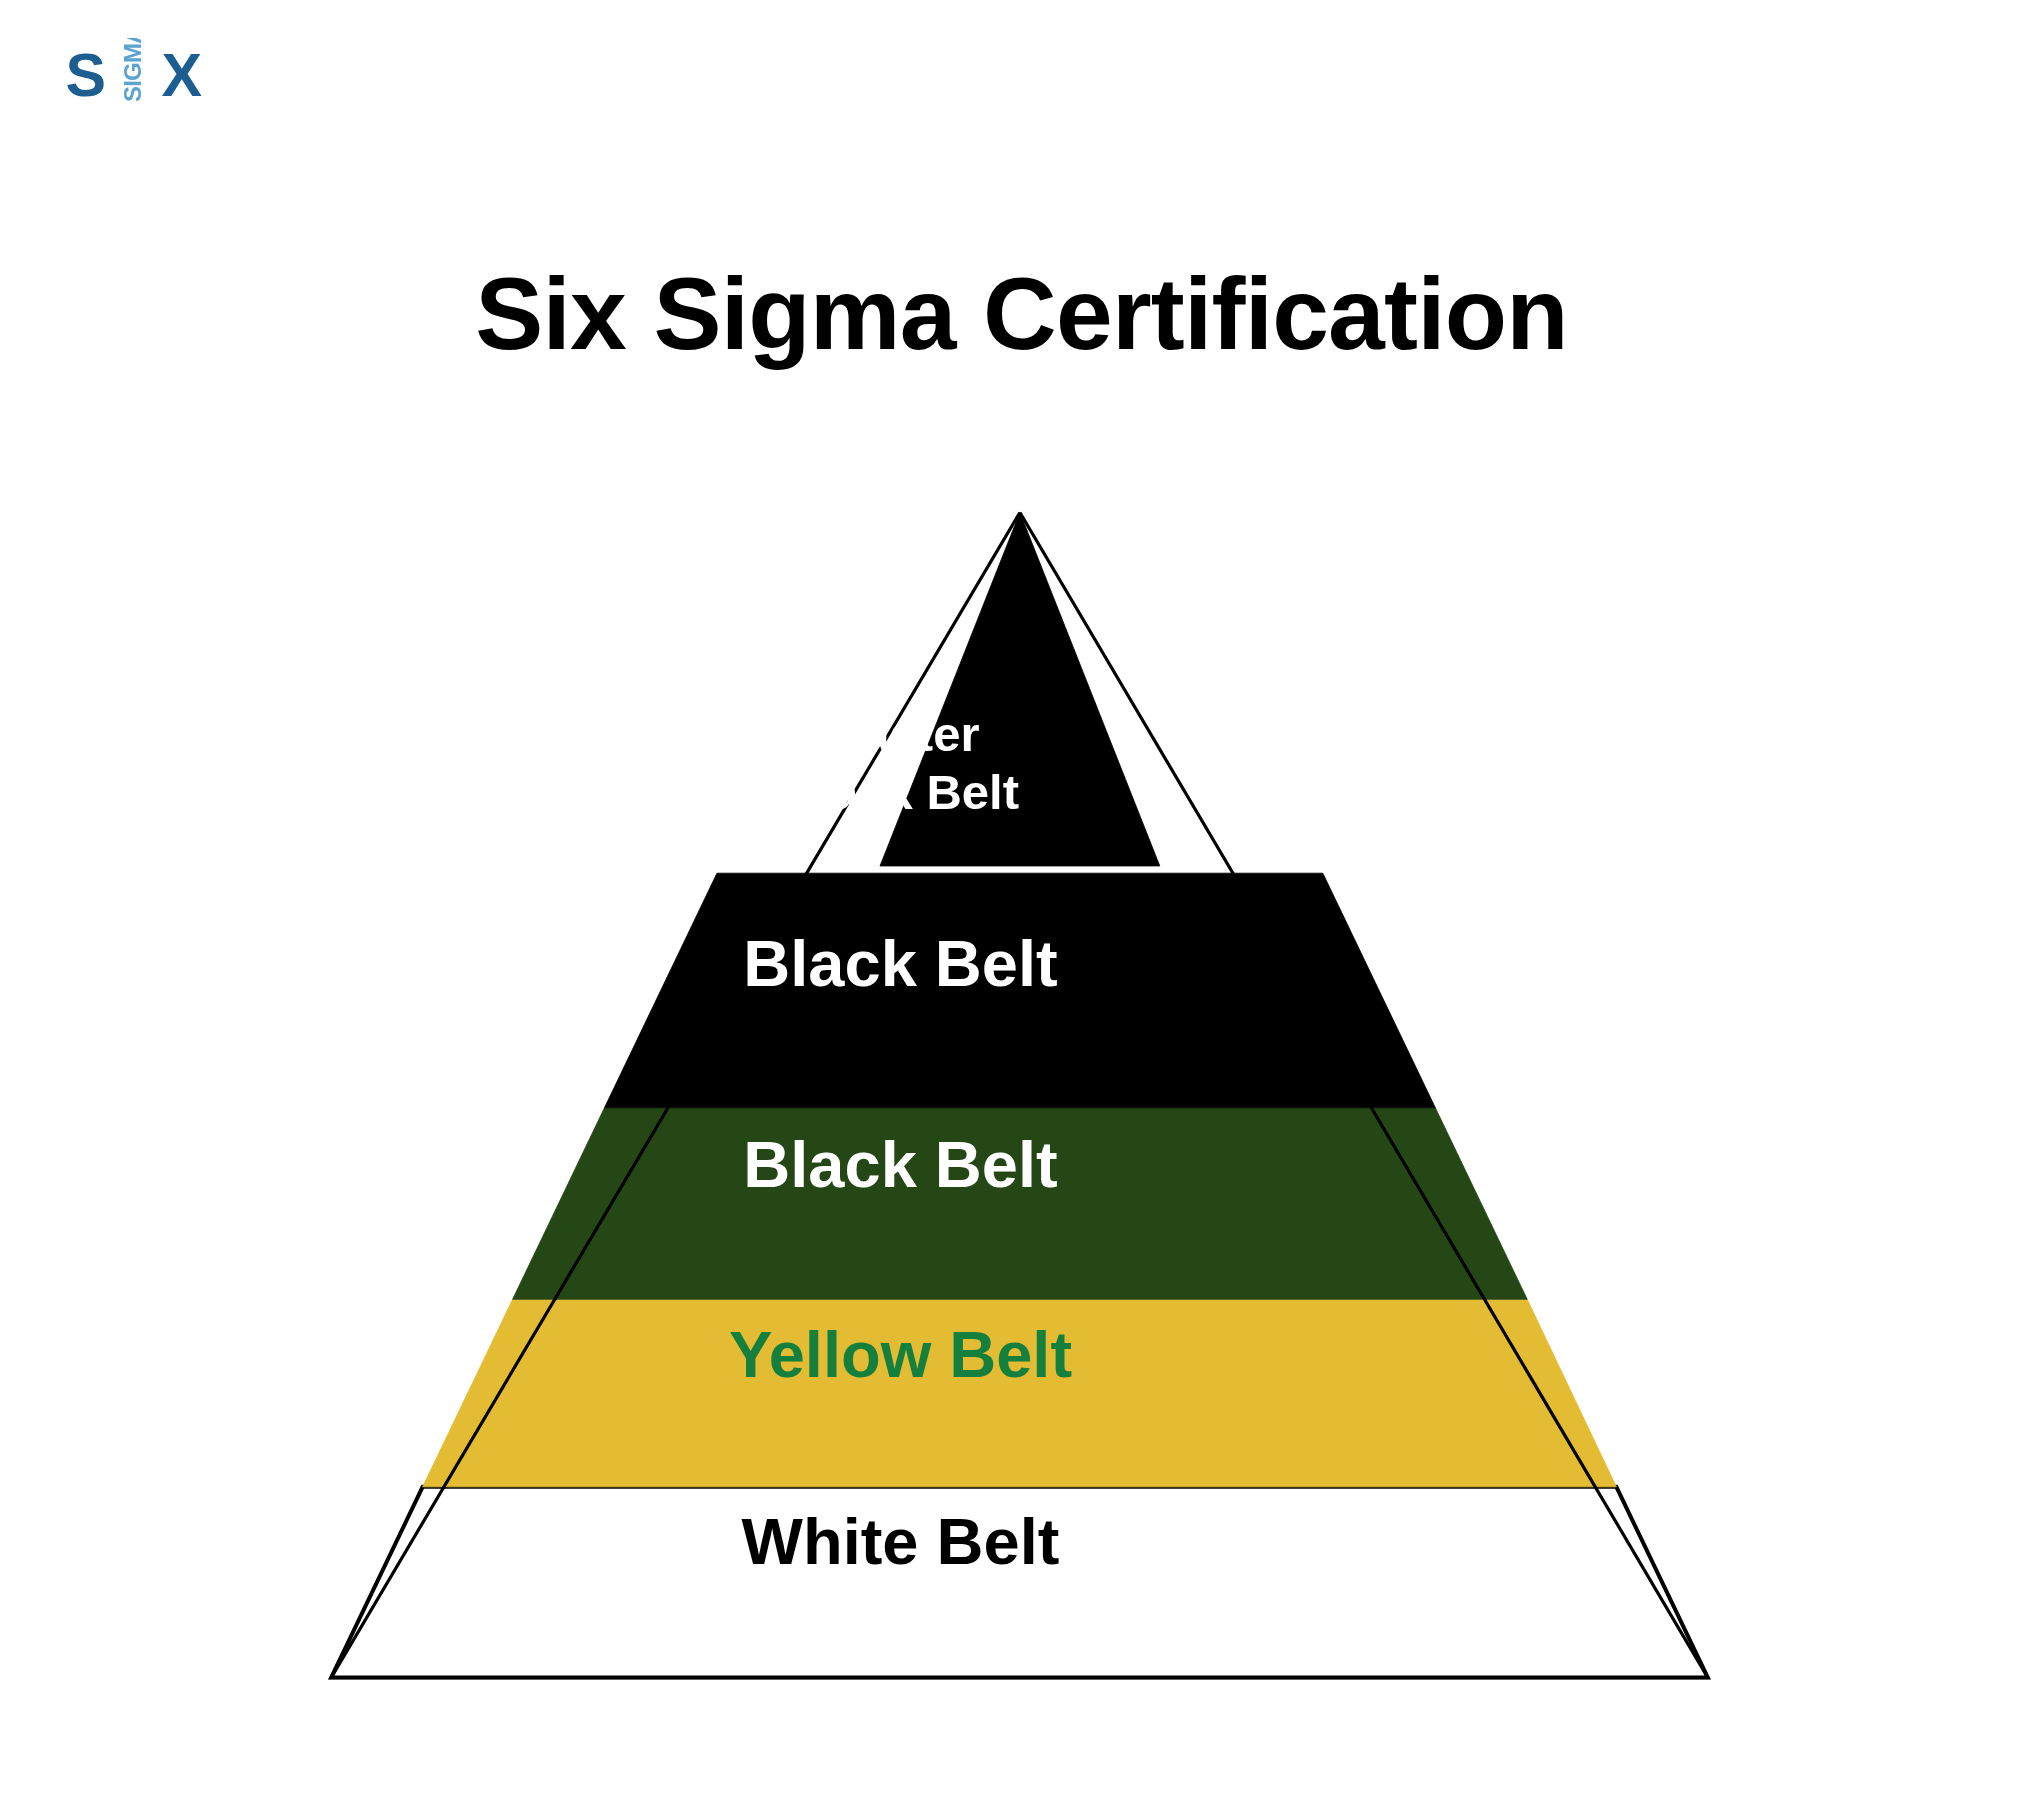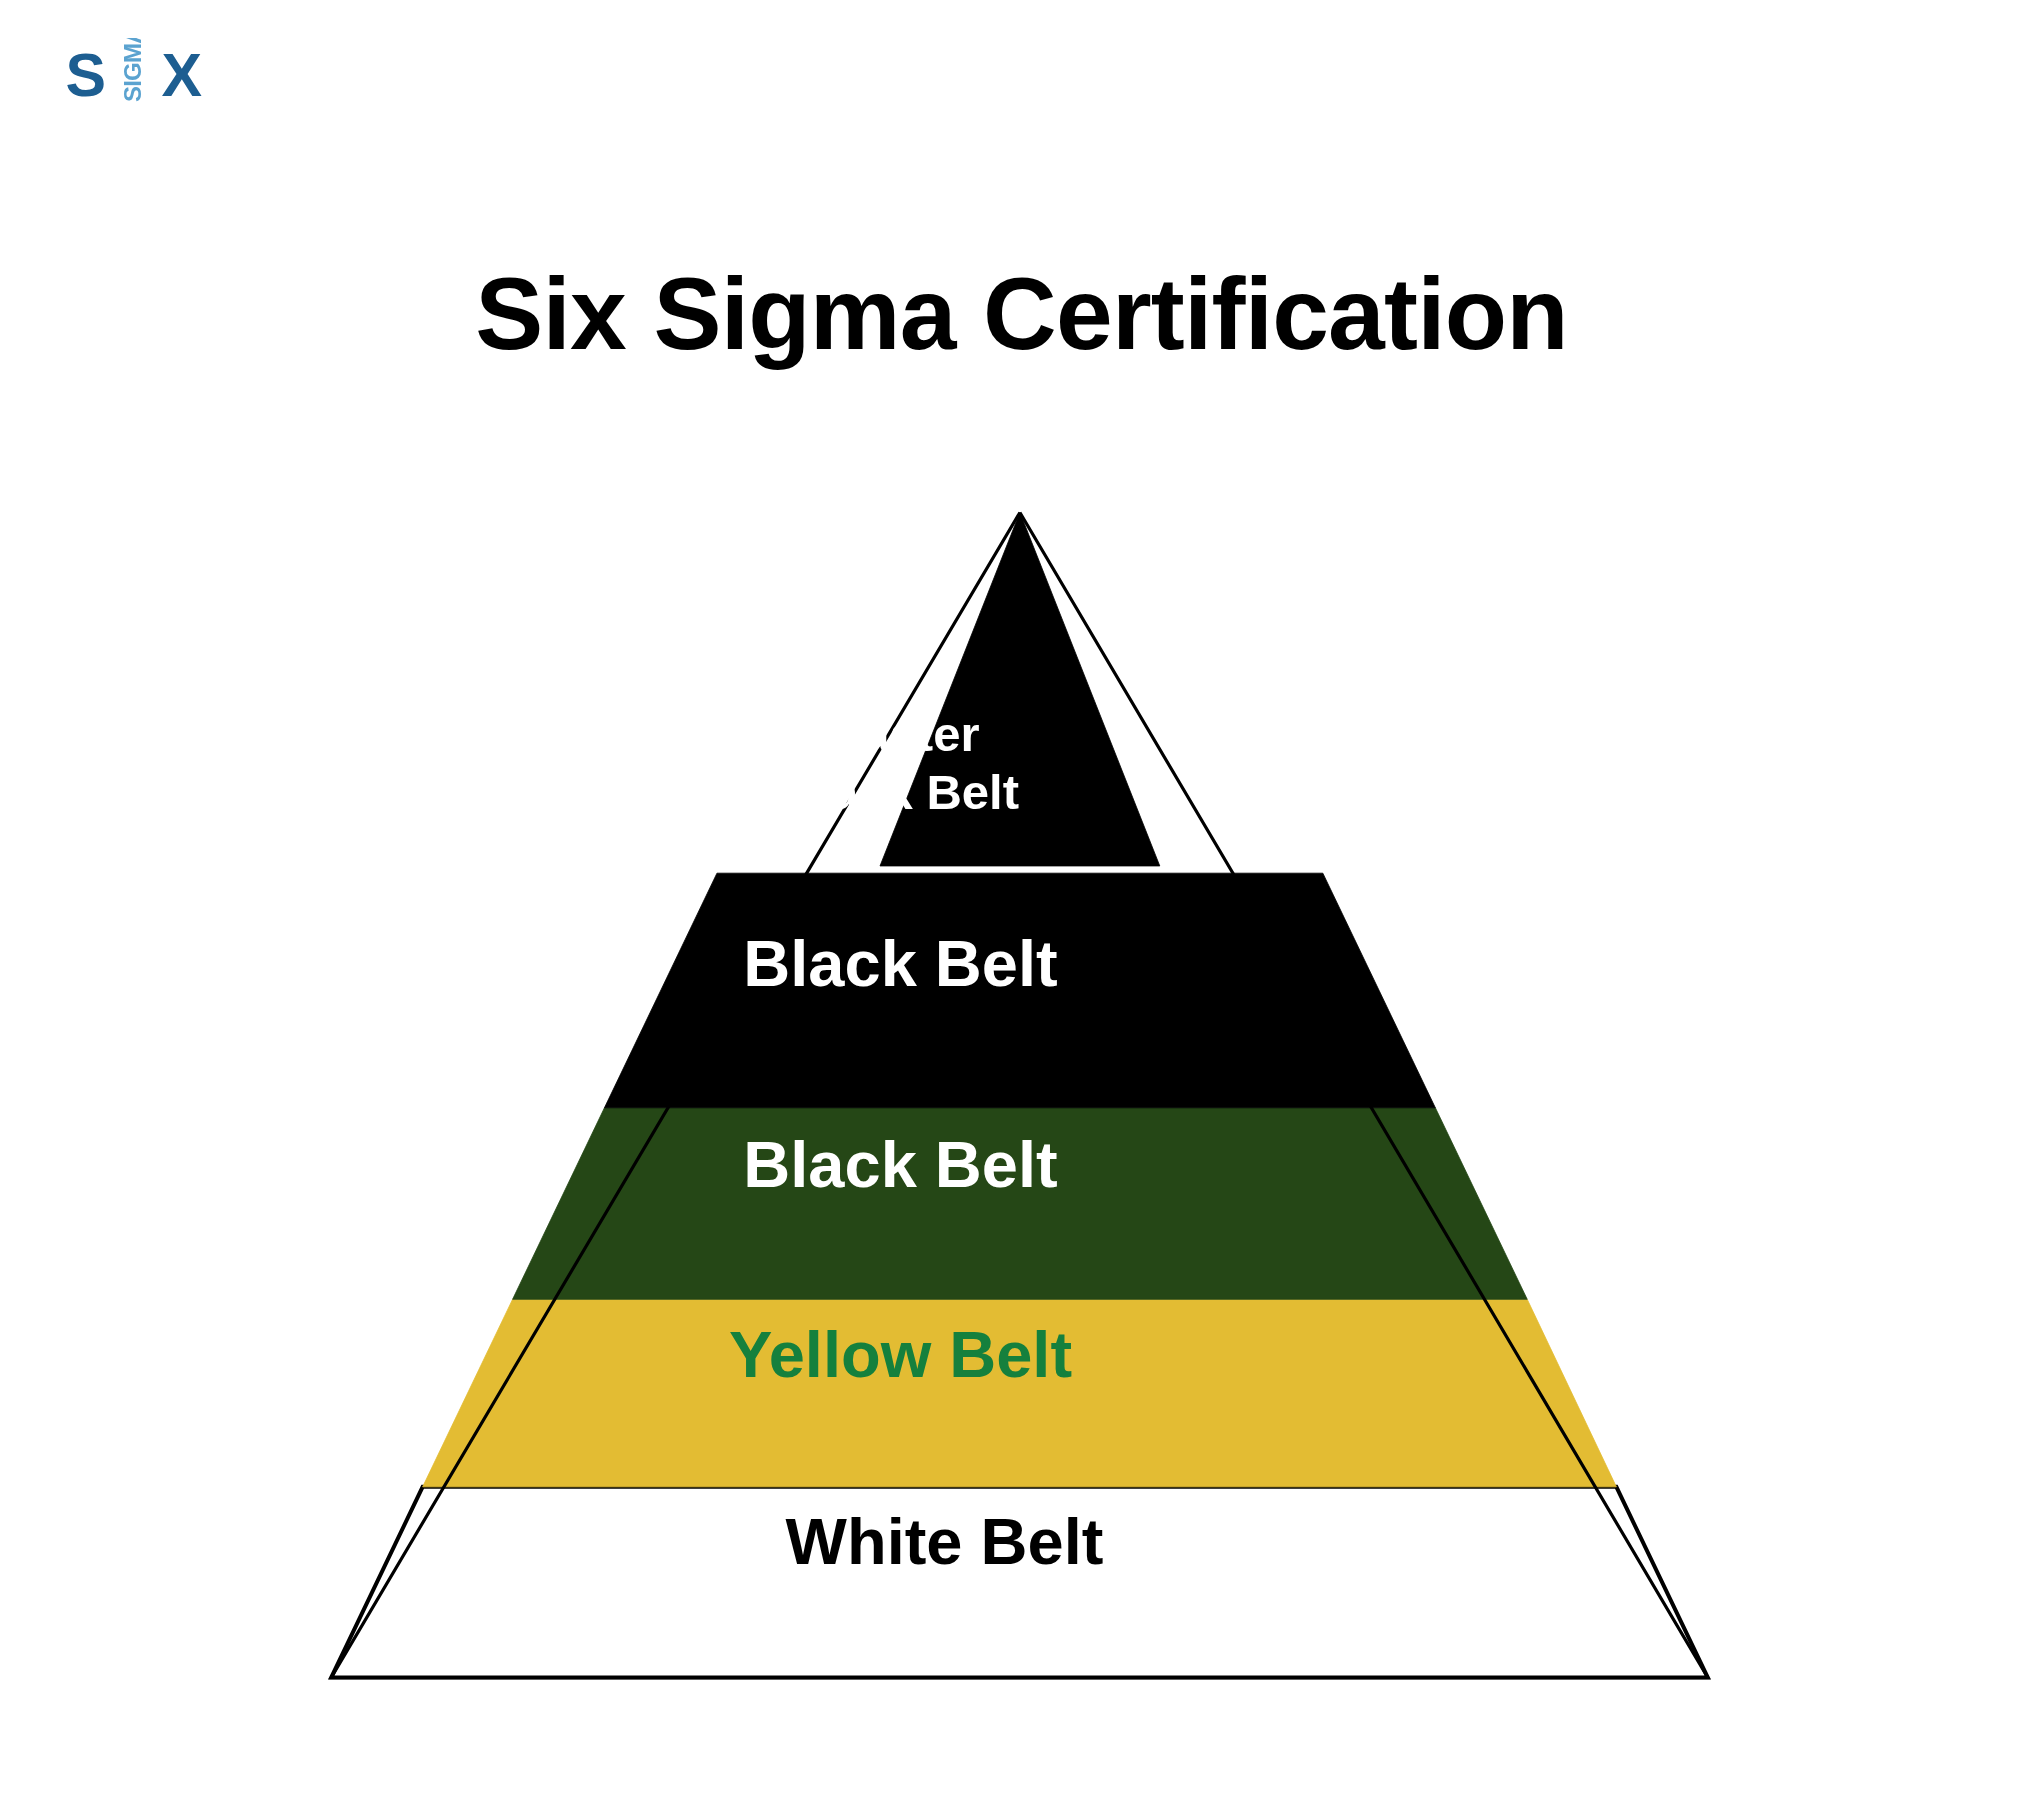--- a/index.html
+++ b/index.html
@@ -76,21 +76,20 @@
   }
   #label-yellow-belt {
     top: 1317px;
     font-size: 65px;
     color: #15803d;
   }
   #label-white-belt {
     top: 1504px;
     font-size: 65px;
     color: #000000;
-    padding-left: 44px;
   }
 </style>
 </head>
 <body>
 
 <svg id="brand-logo" viewBox="0 0 220 90" xmlns="http://www.w3.org/2000/svg">
 
   <text x="2" y="72" font-family="Liberation Sans, sans-serif" font-size="76" font-weight="bold" fill="#1d5e91" id="logo-s">S</text>
 
   <g transform="translate(96,80) rotate(-90)">

